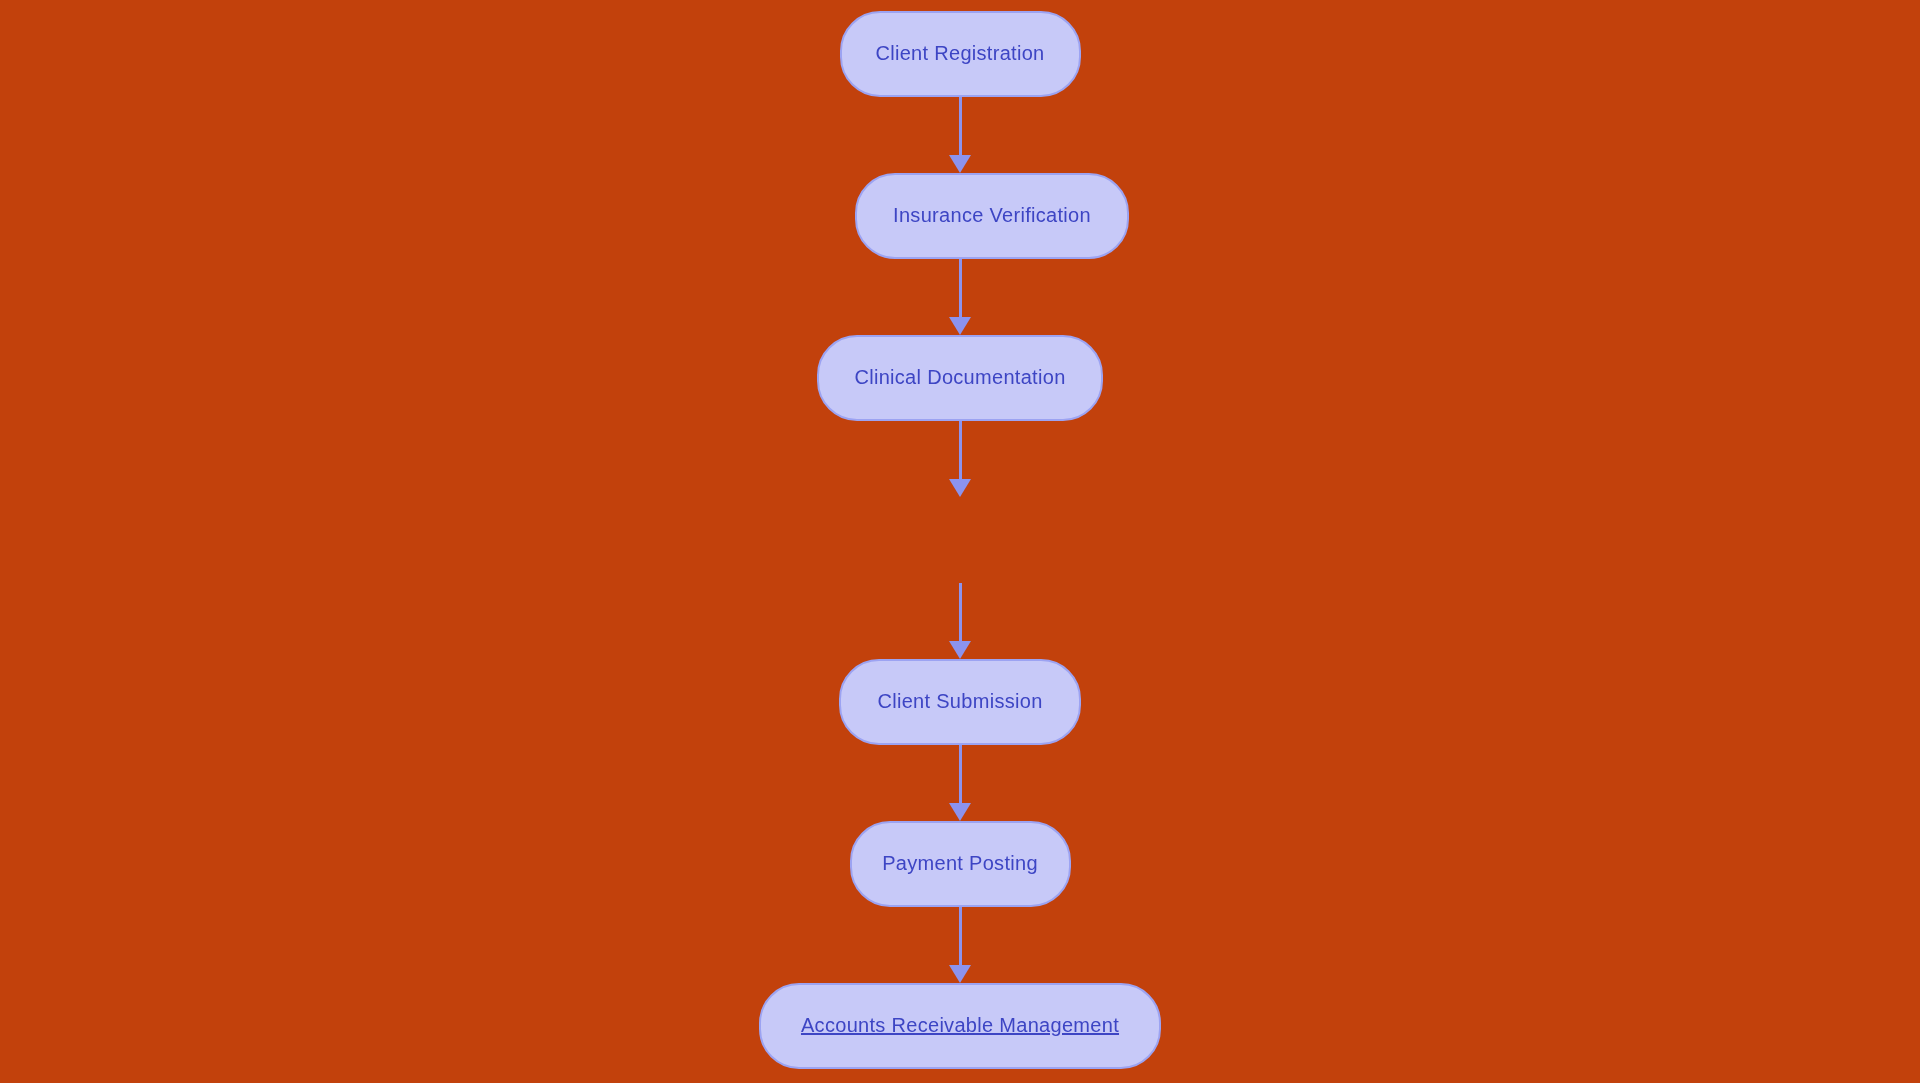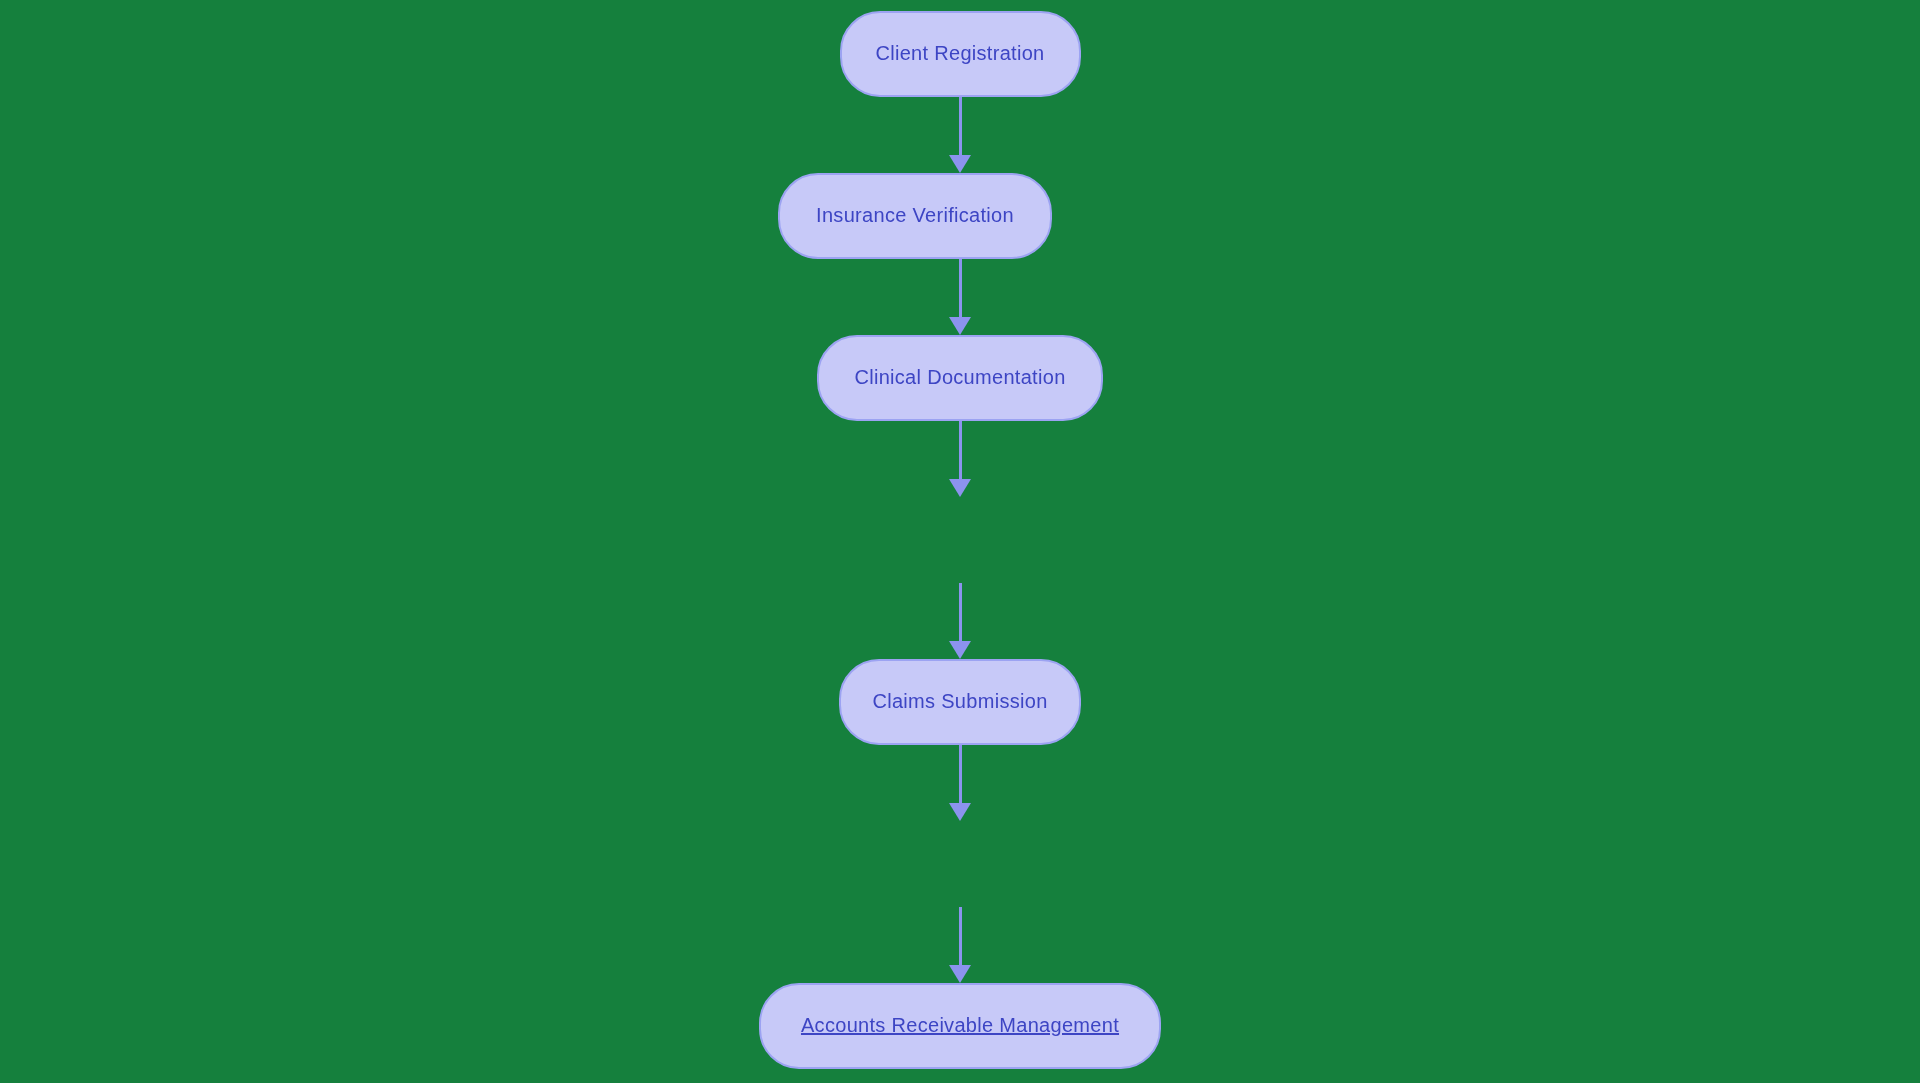--- a/index.html
+++ b/index.html
@@ -52,52 +52,55 @@
     height: 0;
     border-left: 11px solid transparent;
     border-right: 11px solid transparent;
     border-top: 18px solid var(--arrow-color, #8c93ee);
     margin-top: -1px;
   }
 </style>
 </head>
 <body>
 
-<div class="canvas" style="--node-fill: #c7c9f8; --node-border: #9ca3f2; --node-text: #3d45c4; --arrow-color: #8c93ee; background: #15803d;">
+<div class="canvas" style="--node-fill: #c7c9f8; --node-border: #9ca3f2; --node-text: #3d45c4; --arrow-color: #8c93ee; background: #c2410c;">
     <div class="node" style="top: 11px; width: 241px; left: 839.5px;">
     <span class="node-label">Client Registration</span>
   </div>
     <div class="arrow" style="top: 97px; height: 76px; left: 948px;">
     <div class="arrow-stem"></div>
     <div class="arrow-head"></div>
   </div>
-    <div class="node" style="top: 173px; width: 274px; left: 778px;">
+    <div class="node" style="top: 173px; width: 274px; left: 855px;">
     <span class="node-label">Insurance Verification</span>
   </div>
     <div class="arrow" style="top: 259px; height: 76px; left: 948px;">
     <div class="arrow-stem"></div>
     <div class="arrow-head"></div>
   </div>
     <div class="node" style="top: 335px; width: 286px; left: 817px;">
     <span class="node-label">Clinical Documentation</span>
   </div>
     <div class="arrow" style="top: 421px; height: 76px; left: 948px;">
     <div class="arrow-stem"></div>
     <div class="arrow-head"></div>
   </div>
     <div class="arrow" style="top: 583px; height: 76px; left: 948px;">
     <div class="arrow-stem"></div>
     <div class="arrow-head"></div>
   </div>
     <div class="node" style="top: 659px; width: 242px; left: 839px;">
-    <span class="node-label">Claims Submission</span>
+    <span class="node-label">Client Submission</span>
   </div>
     <div class="arrow" style="top: 745px; height: 76px; left: 948px;">
     <div class="arrow-stem"></div>
     <div class="arrow-head"></div>
+  </div>
+    <div class="node" style="top: 821px; width: 221px; left: 849.5px;">
+    <span class="node-label">Payment Posting</span>
   </div>
     <div class="arrow" style="top: 907px; height: 76px; left: 948px;">
     <div class="arrow-stem"></div>
     <div class="arrow-head"></div>
   </div>
     <div class="node" style="top: 983px; width: 402px; left: 759px; text-decoration: underline;">
     <span class="node-label">Accounts Receivable Management</span>
   </div>
   </div>
 

